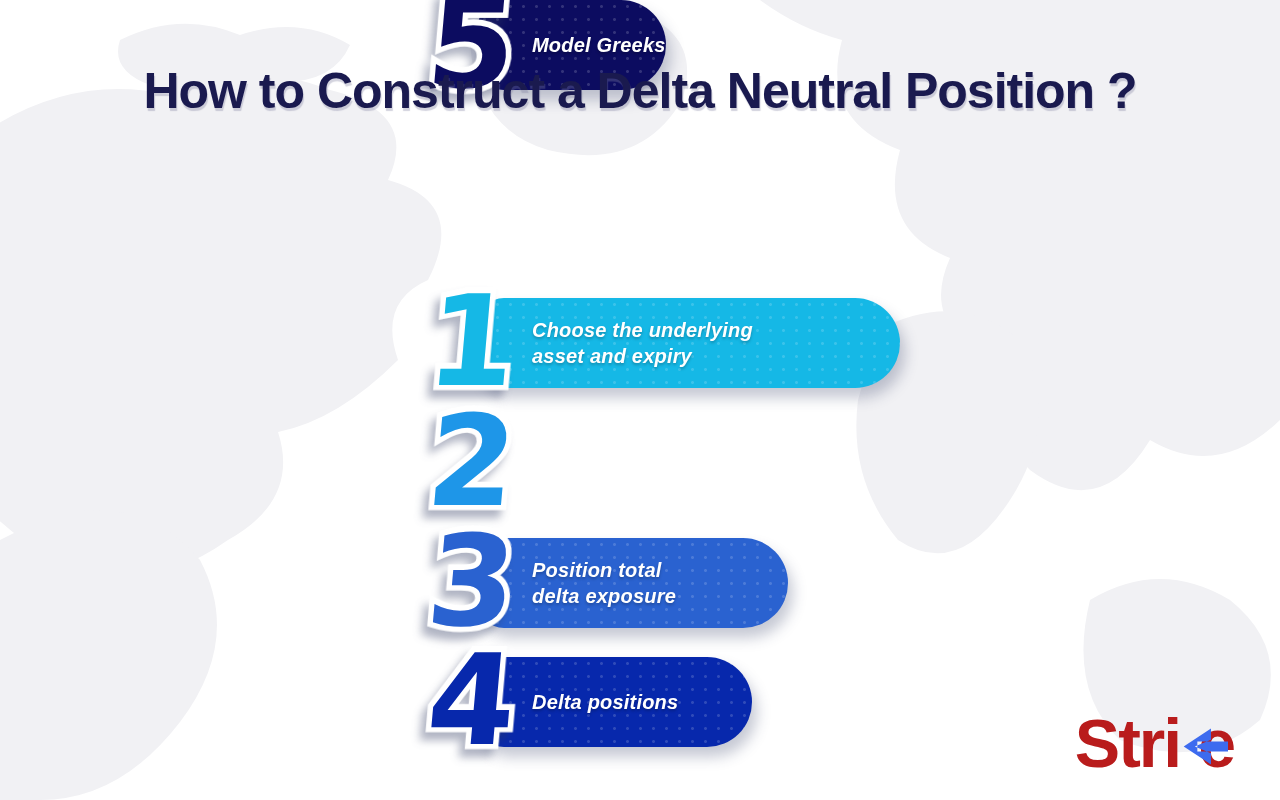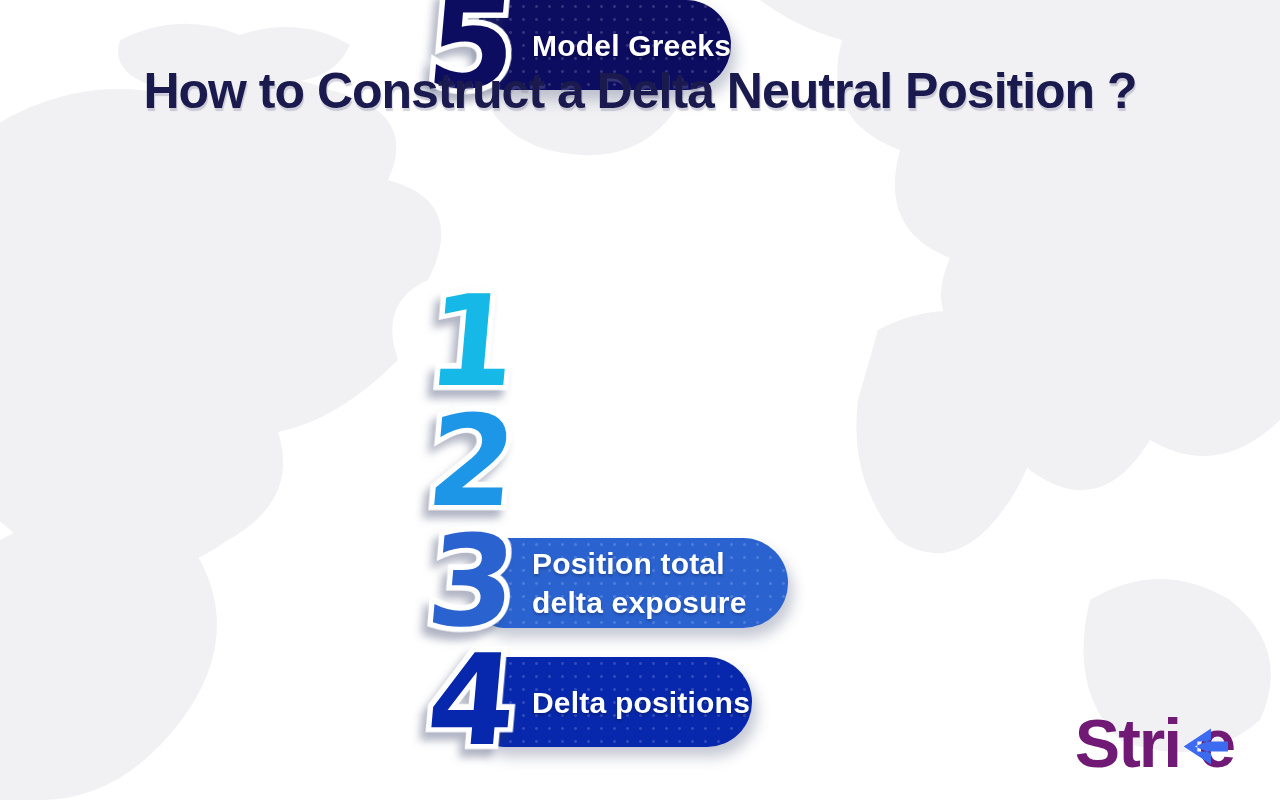--- a/index.html
+++ b/index.html
@@ -45,26 +45,27 @@
     display:flex;align-items:center;
     padding-left:54px;box-sizing:border-box;
   }
   .step:nth-of-type(1) .bar{width:400px;}
   .step:nth-of-type(2) .bar{width:422px;}
   .step:nth-of-type(3) .bar{width:310px;}
   .step:nth-of-type(4) .bar{width:310px;}
   .step:nth-of-type(5) .bar{width:274px;}
   .bar-label{
     color:#ffffff;
-    font-size:30px;
+    font-size:20px;
     font-weight:700;
     line-height:1.3;
     letter-spacing:.2px;
     white-space:pre-line;
     text-shadow:0 2px 3px rgba(0,0,0,.25);
+    font-style:italic;
   }
   .num{
     position:absolute;
     left:0;top:-4px;
     width:110px;height:98px;
     font-family:"DejaVu Sans",sans-serif;
     font-size:126px;
     font-weight:700;
     line-height:96px;
     transform:skewX(-5deg);
@@ -110,20 +111,24 @@
       <path d="M760,0 L1280,0 L1280,420 Q1218,480 1150,440 Q1100,522 1030,470 Q978,420 1000,360 Q918,330 950,258 Q878,230 900,150 Q820,120 842,40 Q798,28 760,0 Z"></path>
       <path d="M878,330 Q958,288 1020,340 Q1062,420 1010,500 Q958,580 898,540 Q848,480 858,400 Z"></path>
       <path d="M40,520 Q140,488 200,560 Q242,640 180,722 Q120,800 40,800 L-40,800 L-40,560 Z"></path>
       <path d="M1090,600 Q1160,558 1230,600 Q1292,650 1260,720 Q1200,772 1120,740 Q1068,690 1090,600 Z"></path>
     </g>
   </svg>
 
   <div class="title" style="color: rgb(26, 26, 79);">How to Construct a Delta Neutral Position ?</div>
 
   <div class="step" style="--c: #15B8E6;">
+    <div class="bar">
+      <span class="bar-label">Choose the underlying
+asset and expiry</span>
+    </div>
     <div class="num">
       <span class="num-outline" aria-hidden="true">1</span>
       <span class="num-fill">1</span>
     </div>
   </div>
 
   <div class="step" style="--c: #1E96E8;">
     <div class="num">
       <span class="num-outline" aria-hidden="true">2</span>
       <span class="num-fill">2</span>
@@ -154,21 +159,21 @@
   <div class="step" style="--c: #0C0C60;">
     <div class="bar">
       <span class="bar-label">Model Greeks</span>
     </div>
     <div class="num">
       <span class="num-outline" aria-hidden="true">5</span>
       <span class="num-fill">5</span>
     </div>
   </div>
 
-  <div class="logo" style="color: #701a75;">
+  <div class="logo" style="color: #b91c1c;">
     <span class="prefix">Stri</span>
     <svg class="arrow" width="46" height="41" viewBox="0 0 54 48">
       <path d="M34,3 L2,24 L34,45 L34,32 L15,24 L34,16 Z M18,18 H54 V30 H18 Z" fill="#3D6BEF"></path>
     </svg>
     <span class="suffix">e</span>
   </div>
 
 </div>
 
 </body></html>

